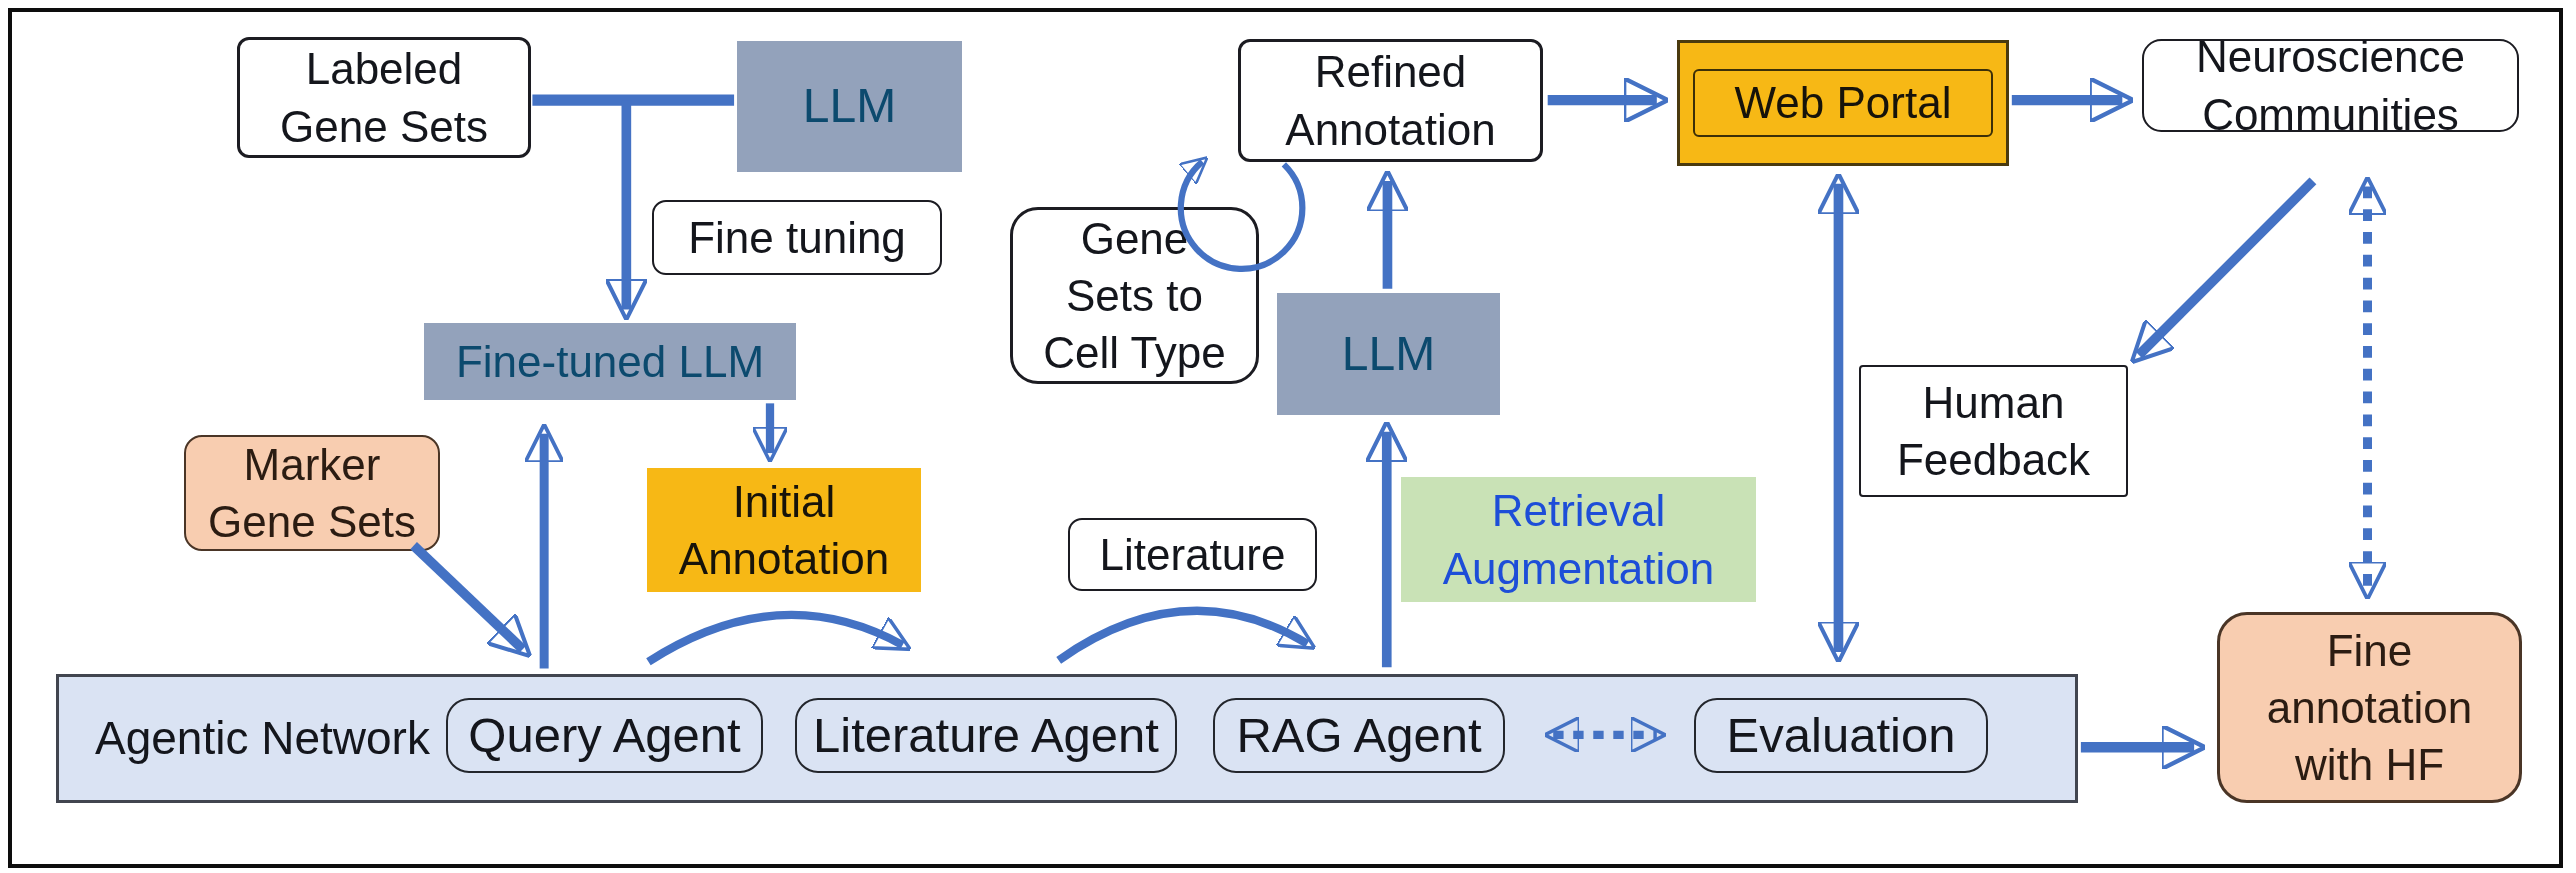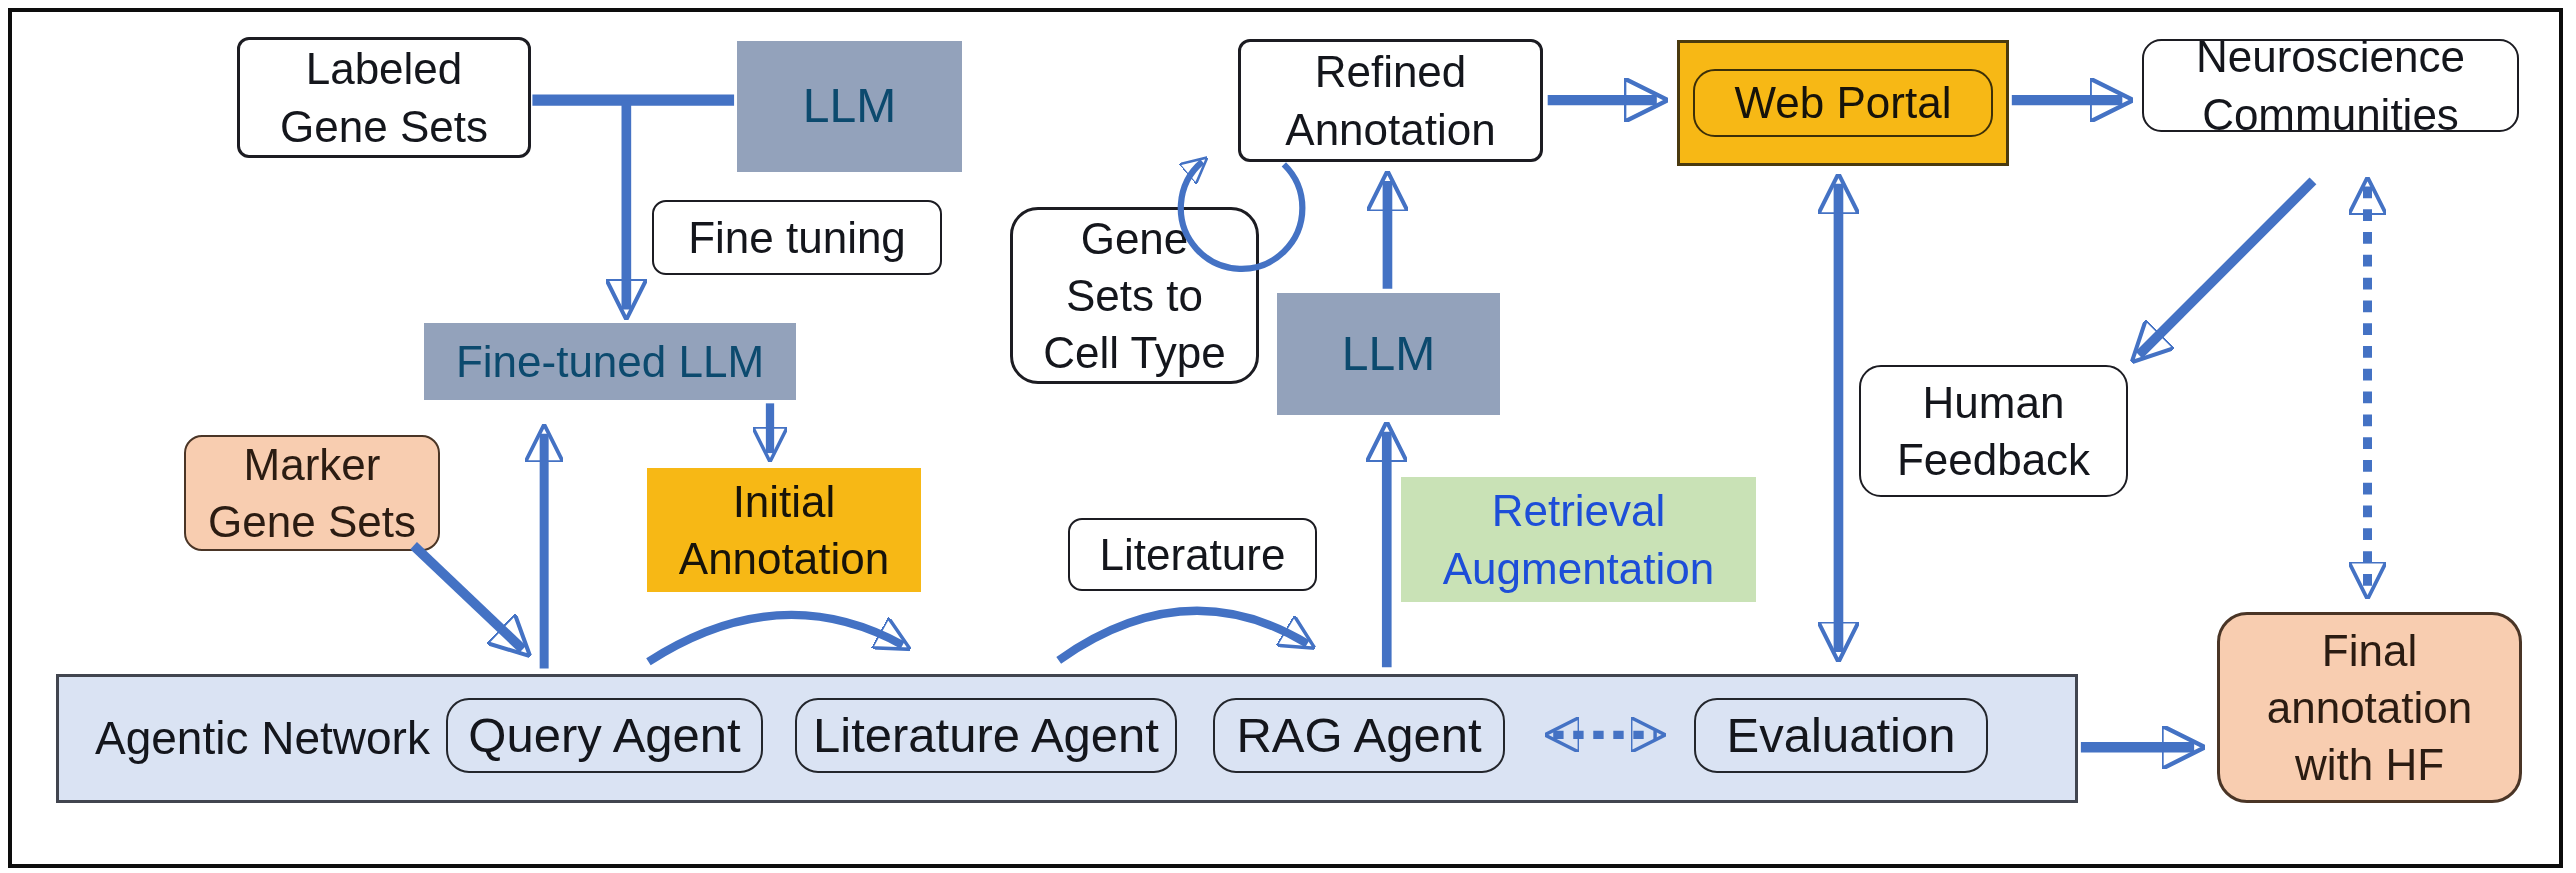--- a/index.html
+++ b/index.html
@@ -19,21 +19,21 @@
   }
   .white{background:#ffffff;border:3.5px solid #1c1c22;border-radius:12px;}
   .thin{border-width:2.8px;border-radius:14px;}
   .gray{color:#0c4a6e;font-size:48px;}
   .gold{color:#17130a;}
   .peach{border:2.8px solid #4a3526;border-radius:18px;color:#2b1c12;}
   .green{color:#1d4ed8;}
   .agentbox{border:2.8px solid #23262c;border-radius:23px;z-index:3;font-size:49px;}
   #agentic-container{border:3.5px solid #41454f;}
   #web-portal-inner{
-    display:inline-block;border:2.8px solid #3c2f08;border-radius:22px;
+    display:inline-block;border:2.8px solid #3c2f08;border-radius:6px;
     padding:7px 40px;line-height:1.15;
   }
   #final-annotation{border-radius:30px;border-width:3.5px;}
   #gene-sets-cell-type{border-radius:28px;}
   #agentic-label{
     position:absolute;left:36px;top:0;height:100%;display:flex;align-items:center;
     font-size:46px;z-index:3;
   }
   svg#arrows{position:absolute;left:0;top:0;z-index:4;}
   svg#arrows path{stroke:#4472c4;fill:none;}
@@ -68,41 +68,41 @@
 
   <div class="box gray" style="left: 1277px; top: 293px; width: 223px; height: 122px; background: rgb(147, 162, 187);">LLM</div>
 
   <div class="box gold" style="left: 1677px; top: 40px; width: 332px; height: 126px; border: 3.5px solid rgb(74, 58, 14); background: rgb(247, 184, 21);">
     <span id="web-portal-inner">Web Portal</span>
   </div>
 
   <div class="box white thin" style="left:2142px;top:39px;width:377px;height:93px;border-radius:19.3px;">Neuroscience
 Communities</div>
 
-  <div class="box white thin" style="left:1859px;top:365px;width:269px;height:132px;border-radius:22px;">Human
+  <div class="box white thin" style="left:1859px;top:365px;width:269px;height:132px;border-radius:4px;">Human
 Feedback</div>
 
   <div class="box green" style="left: 1401px; top: 477px; width: 355px; height: 125px; background: rgb(201, 226, 182);">Retrieval
 Augmentation</div>
 
   <div class="box white thin" style="left:1068px;top:518px;width:249px;height:73px;">Literature</div>
 
   <div class="box" id="agentic-container" style="left: 56px; top: 674px; width: 2022px; height: 129px; background: rgb(218, 227, 243);">
     <div id="agentic-label">Agentic Network</div>
   </div>
 
   <div class="box agentbox" style="left: 446px; top: 698px; width: 317px; height: 75px; background: rgb(218, 227, 243);">Query Agent</div>
 
   <div class="box agentbox" style="left: 795px; top: 698px; width: 382px; height: 75px; background: rgb(218, 227, 243);">Literature Agent</div>
 
   <div class="box agentbox" style="left: 1213px; top: 698px; width: 292px; height: 75px; background: rgb(218, 227, 243);">RAG Agent</div>
 
   <div class="box agentbox" style="left: 1694px; top: 698px; width: 294px; height: 75px; background: rgb(218, 227, 243);">Evaluation</div>
 
-  <div class="box peach" id="final-annotation" style="left: 2217px; top: 612px; width: 305px; height: 191px; background: rgb(248, 205, 176);">Final
+  <div class="box peach" id="final-annotation" style="left: 2217px; top: 612px; width: 305px; height: 191px; background: rgb(248, 205, 176);">Fine
 annotation
 with HF</div>
 
   <svg id="arrows" width="2576" height="873" viewBox="0 0 3728 1264">
     <defs>
       <marker id="ah" markerUnits="strokeWidth" markerWidth="4.2" markerHeight="4.2" viewBox="0 0 10 10" refX="7.5" refY="5" orient="auto-start-reverse">
         <path d="M0 0 L10 5 L0 10 Z" fill="#4472c4" stroke="none"></path>
       </marker>
     </defs>
 

